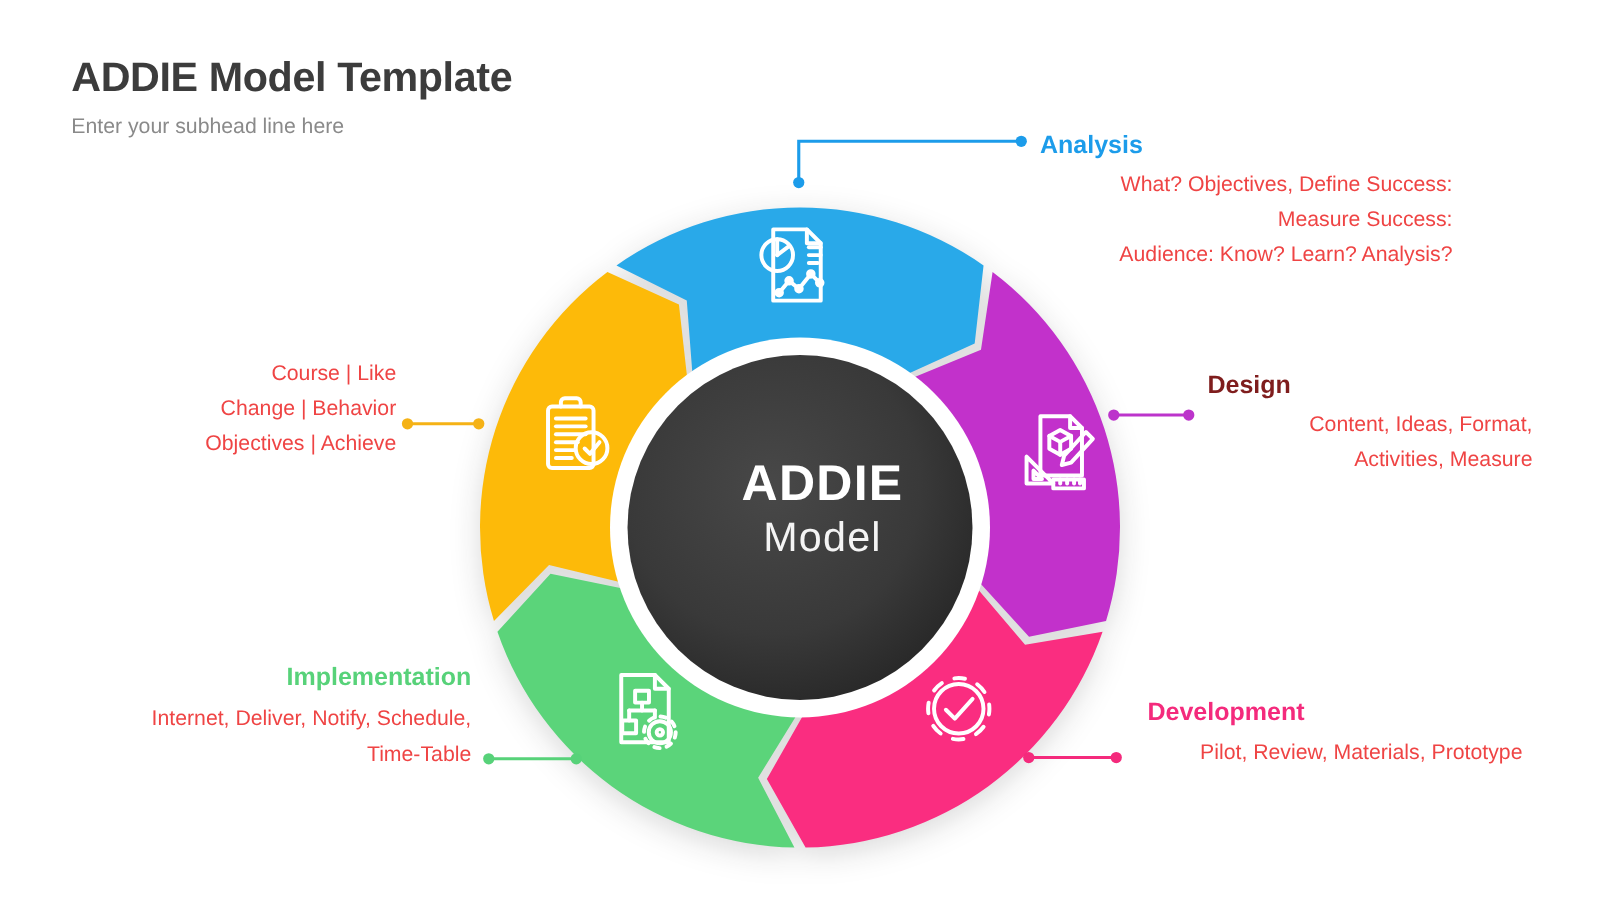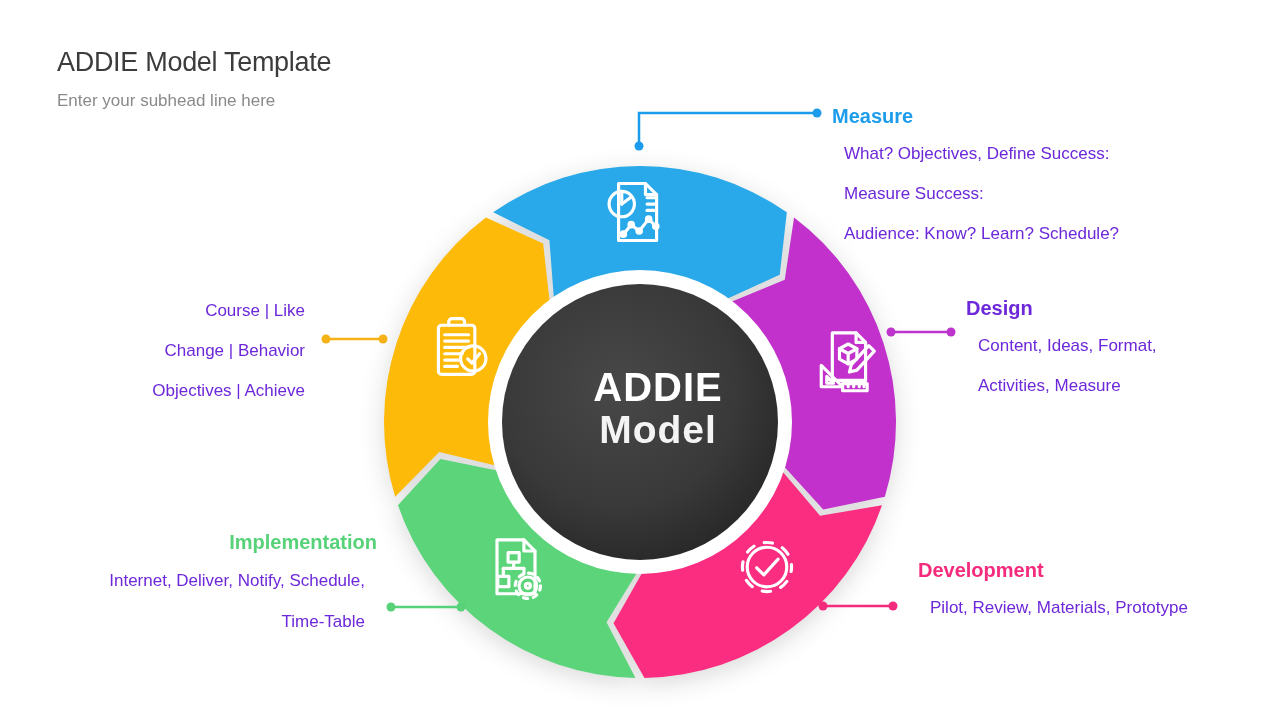--- a/index.html
+++ b/index.html
@@ -1,46 +1,46 @@
 <!DOCTYPE html>
 <html><head>
 <meta charset="utf-8">
 <style>
   html,body{margin:0;padding:0;background:#fff;}
   .slide{position:relative;width:1280px;height:720px;background:#ffffff;overflow:hidden;
          font-family:"Liberation Sans",sans-serif;color:#3f4040;}
 
   
   .hdr{position:absolute;left:57px;top:44px;}
-  .hdr h1{margin:0;font-size:27px;line-height:36px;font-weight:400;color:#3c3c3c;letter-spacing:-0.3px;}
+  .hdr h1{margin:0;font-size:33px;line-height:36px;font-weight:700;color:#3c3c3c;letter-spacing:-0.3px;}
   .hdr p{margin:10px 0 0;font-size:17px;line-height:22px;color:#8a8a8a;}
 
   
   svg.layer{position:absolute;left:0;top:0;width:1280px;height:720px;}
   svg.ring{filter:drop-shadow(0 6px 12px rgba(20,20,20,.16));}
   .conn-line{fill:none;stroke-width:2.5px;}
 
   
   .seg-icon{position:absolute;width:76px;height:76px;}
   .seg-icon *{stroke:#ffffff;fill:none;stroke-width:2;stroke-linecap:round;stroke-linejoin:round;}
   .icon-analysis{left:598px;top:174px;}
   .icon-design{left:807px;top:325px;}
   .icon-development{left:729px;top:529px;}
   .icon-implementation{left:478px;top:532px;}
   .icon-evaluation{left:421px;top:311px;}
 
   
   .center-label{position:absolute;left:528px;top:364px;width:260px;text-align:center;color:#fff;}
   .center-title{font-size:40px;font-weight:700;line-height:46px;letter-spacing:1px;}
-  .center-subtitle{font-size:39px;font-weight:700;line-height:40px;letter-spacing:1px;color:#f4f4f4;}
+  .center-subtitle{font-size:33px;font-weight:400;line-height:40px;letter-spacing:1px;color:#f4f4f4;}
 
   
   .callout{position:absolute;}
   .callout h3{margin:0 0 6px;font-size:20px;line-height:24px;font-weight:700;}
-  .callout p{margin:12px;font-size:17px;line-height:28px;color:#6d28d9;}
+  .callout p{margin:0;font-size:17px;line-height:28px;color:#ef4444;text-align:right;}
   .co-analysis{left:832px;top:104px;width:330px;}
   .co-design{left:966px;top:296px;width:260px;}
   .co-development{left:918px;top:558px;width:300px;}
   .co-implementation{left:97px;top:530px;width:280px;text-align:right;}
   .co-implementation p{line-height:29px;}
   .co-evaluation{left:120px;top:285px;width:197px;text-align:right;}
 </style>
 </head>
 <body>
 
@@ -163,28 +163,28 @@
       <circle cx="383" cy="339" r="4.5" style="fill: rgb(245, 178, 22);"></circle>
     </g>
   </svg>
 
   <div class="center-label">
     <div class="center-title">ADDIE</div>
     <div class="center-subtitle">Model</div>
   </div>
 
   <div class="callout co-analysis">
-    <h3 style="color: rgb(28, 156, 234);">Measure</h3>
+    <h3 style="color: rgb(28, 156, 234);">Analysis</h3>
     <p>What? Objectives, Define Success:</p>
     <p>Measure Success:</p>
-    <p>Audience: Know? Learn? Schedule?</p>
+    <p>Audience: Know? Learn? Analysis?</p>
   </div>
 
   <div class="callout co-design">
-    <h3 style="color: #6d28d9;">Design</h3>
+    <h3 style="color: #7f1d1d;">Design</h3>
     <p>Content, Ideas, Format,</p>
     <p>Activities, Measure</p>
   </div>
 
   <div class="callout co-implementation">
     <h3 style="color: rgb(87, 210, 121);">Implementation</h3>
     <p>Internet, Deliver, Notify, Schedule,</p>
     <p>Time-Table</p>
   </div>
 

